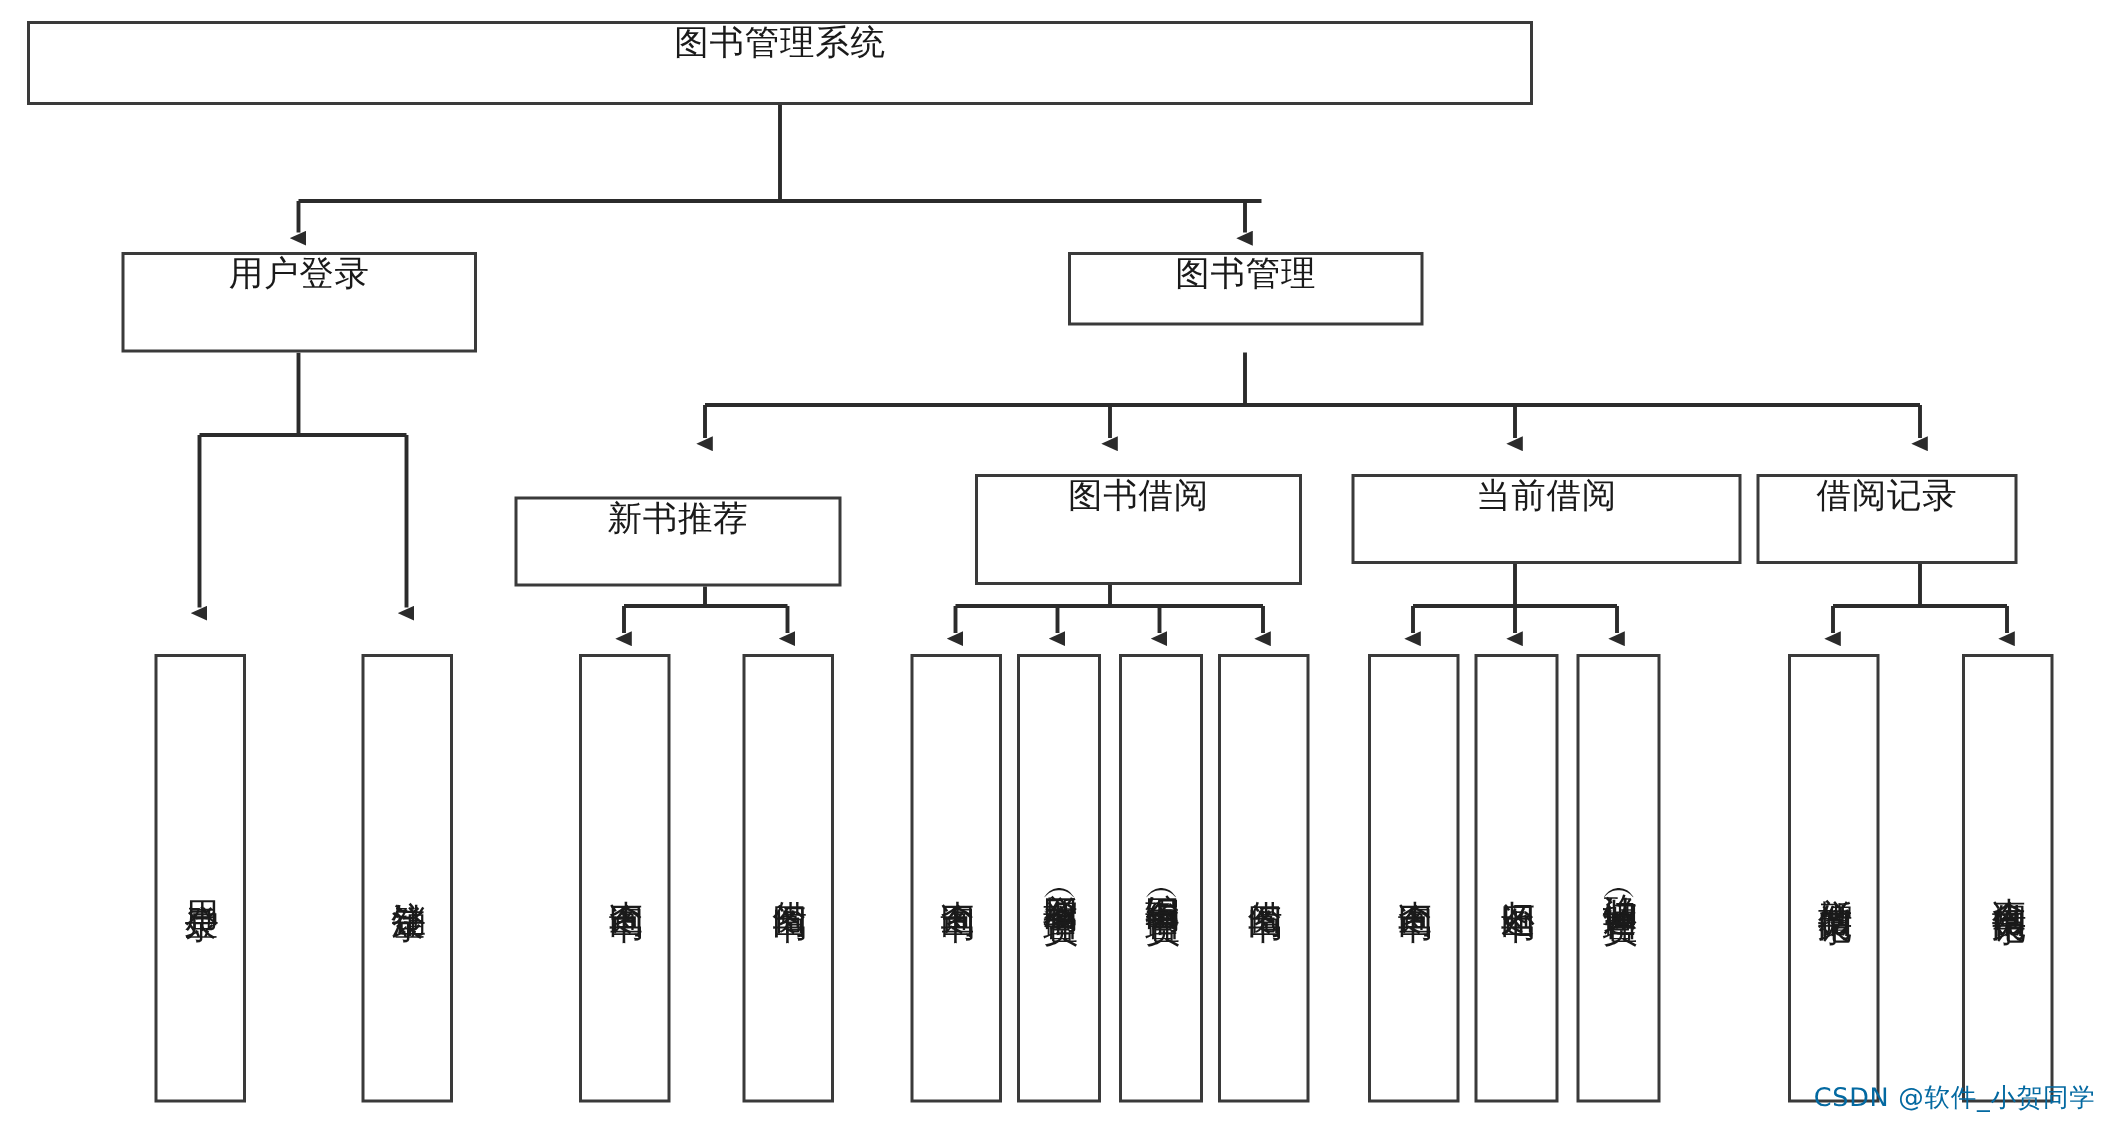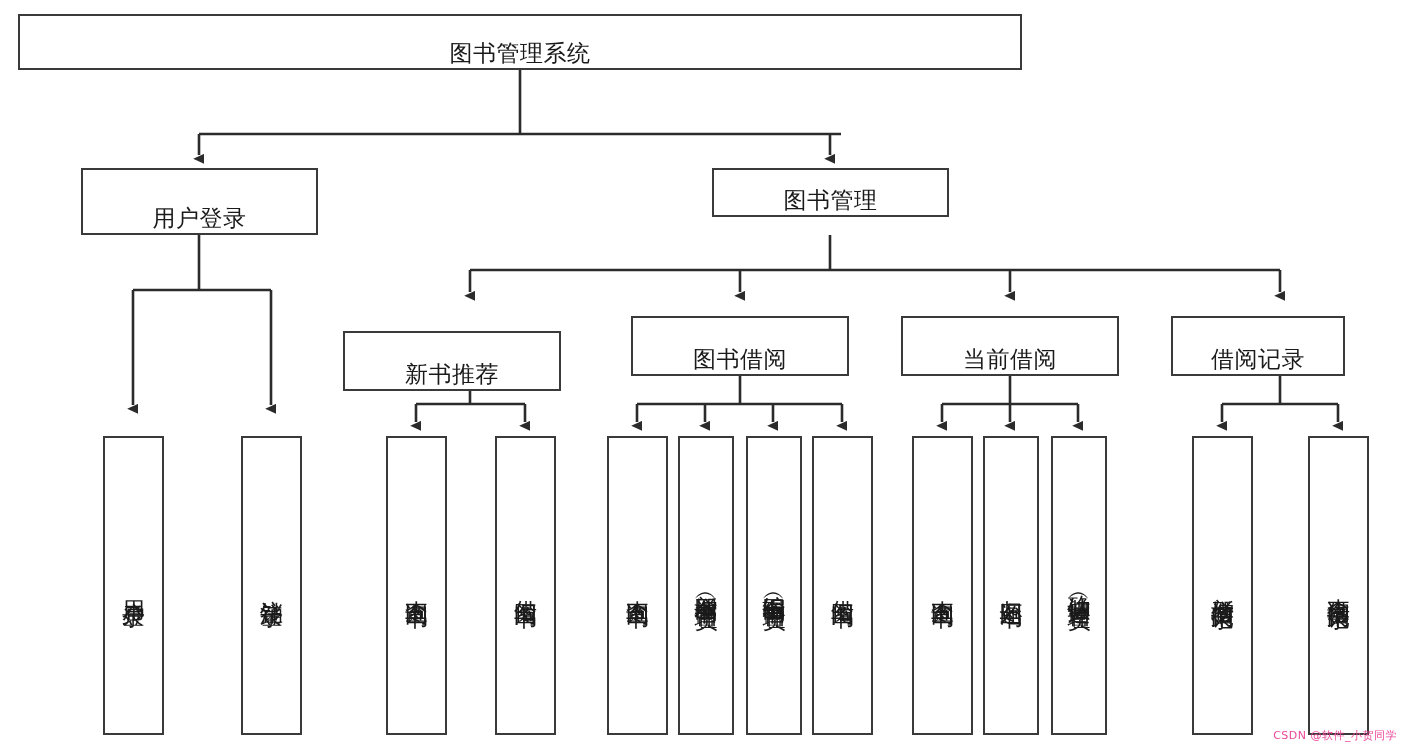--- a/index.html
+++ b/index.html
@@ -25,21 +25,21 @@
     width: 1405px;
     height: 747px;
     pointer-events: none;
   }
   .node {
     position: absolute;
     box-sizing: border-box;
     background: #ffffff;
     border: 2px solid #3a3a3a;
     display: flex;
-    align-items: flex-end;
+    align-items: flex-start;
     justify-content: center;
     color: #1a1a1a;
     z-index: 2;
   }
   .node.horiz {
     font-size: 23px;
     line-height: 1.2;
     letter-spacing: 0.5px;
   }
   .node.vert {
@@ -55,22 +55,22 @@
   }
   .node.vert > span {
     writing-mode: vertical-rl;
     text-orientation: upright;
     display: block;
   }
   #watermark {
     position: absolute;
     right: 8px;
     bottom: 4px;
-    font-size: 11px;
-    color: #ec4899;
+    font-size: 17px;
+    color: #0369a1;
     letter-spacing: 0.5px;
     z-index: 5;
     white-space: nowrap;
   }
 </style>
 </head>
 <body>
 
 <div id="canvas">
 
@@ -134,25 +134,25 @@
   </div>
 
   <div class="node horiz" style="left:712px; top:168px; width:237px; height:49px;">
     <span>图书管理</span>
   </div>
 
   <div class="node horiz" style="left:343px; top:316px; width:218px; height:60px;margin-top:15px;">
     <span>新书推荐</span>
   </div>
 
-  <div class="node horiz" style="left:631px; top:316px; width:218px; height:60px;">
+  <div class="node horiz" style="left:650px; top:316px; width:218px; height:74px;">
     <span>图书借阅</span>
   </div>
 
-  <div class="node horiz" style="left:901px; top:316px; width:218px; height:60px;">
+  <div class="node horiz" style="left:901px; top:316px; width:260px; height:60px;">
     <span>当前借阅</span>
   </div>
 
   <div class="node horiz" style="left:1171px; top:316px; width:174px; height:60px;">
     <span>借阅记录</span>
   </div>
 
   <div class="node vert" style="left:103px; top:436px; width:61px; height:299px;">
     <span>用户登录</span>
   </div>

